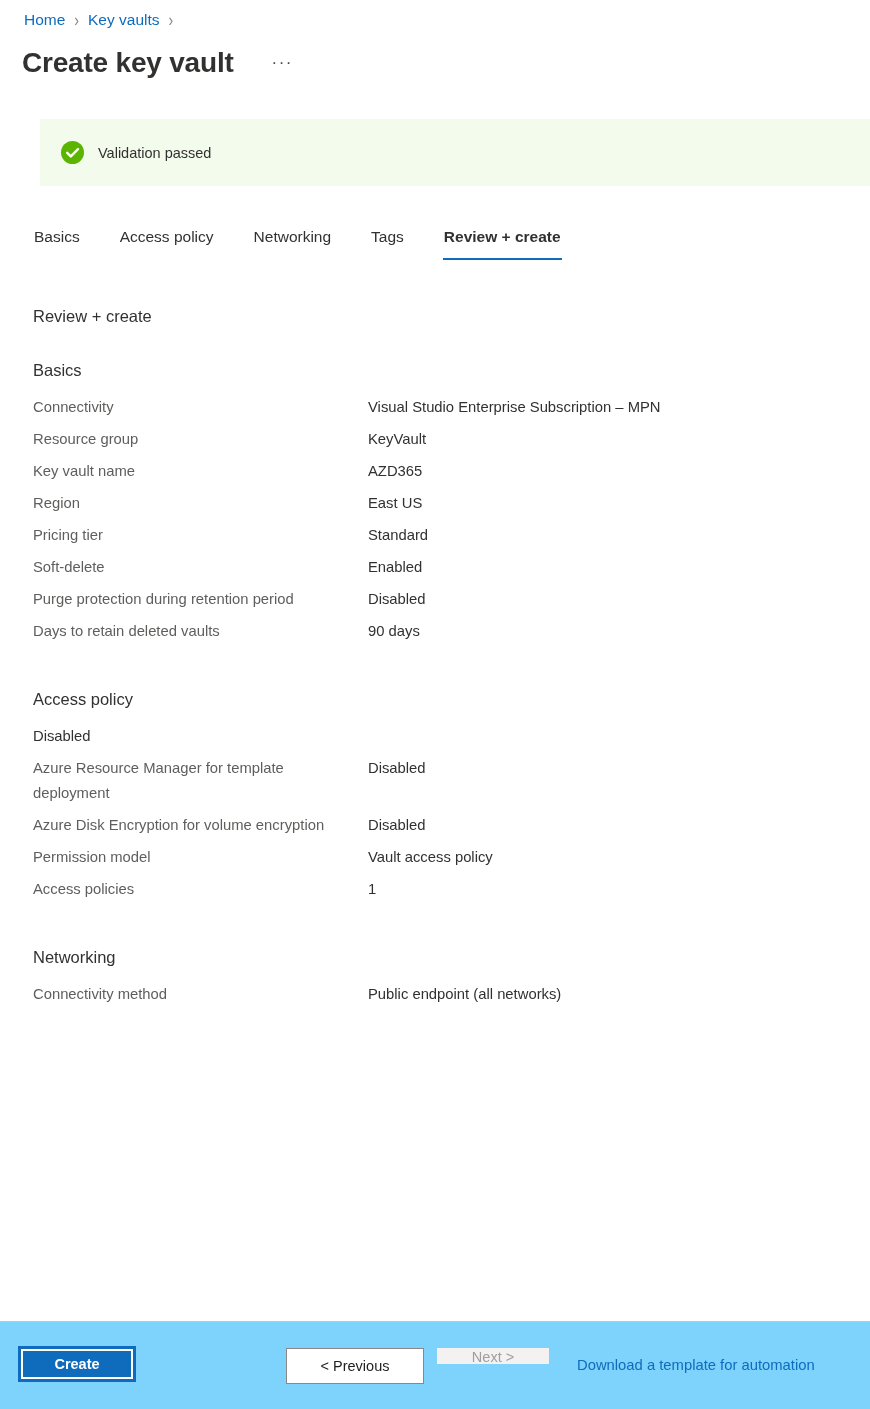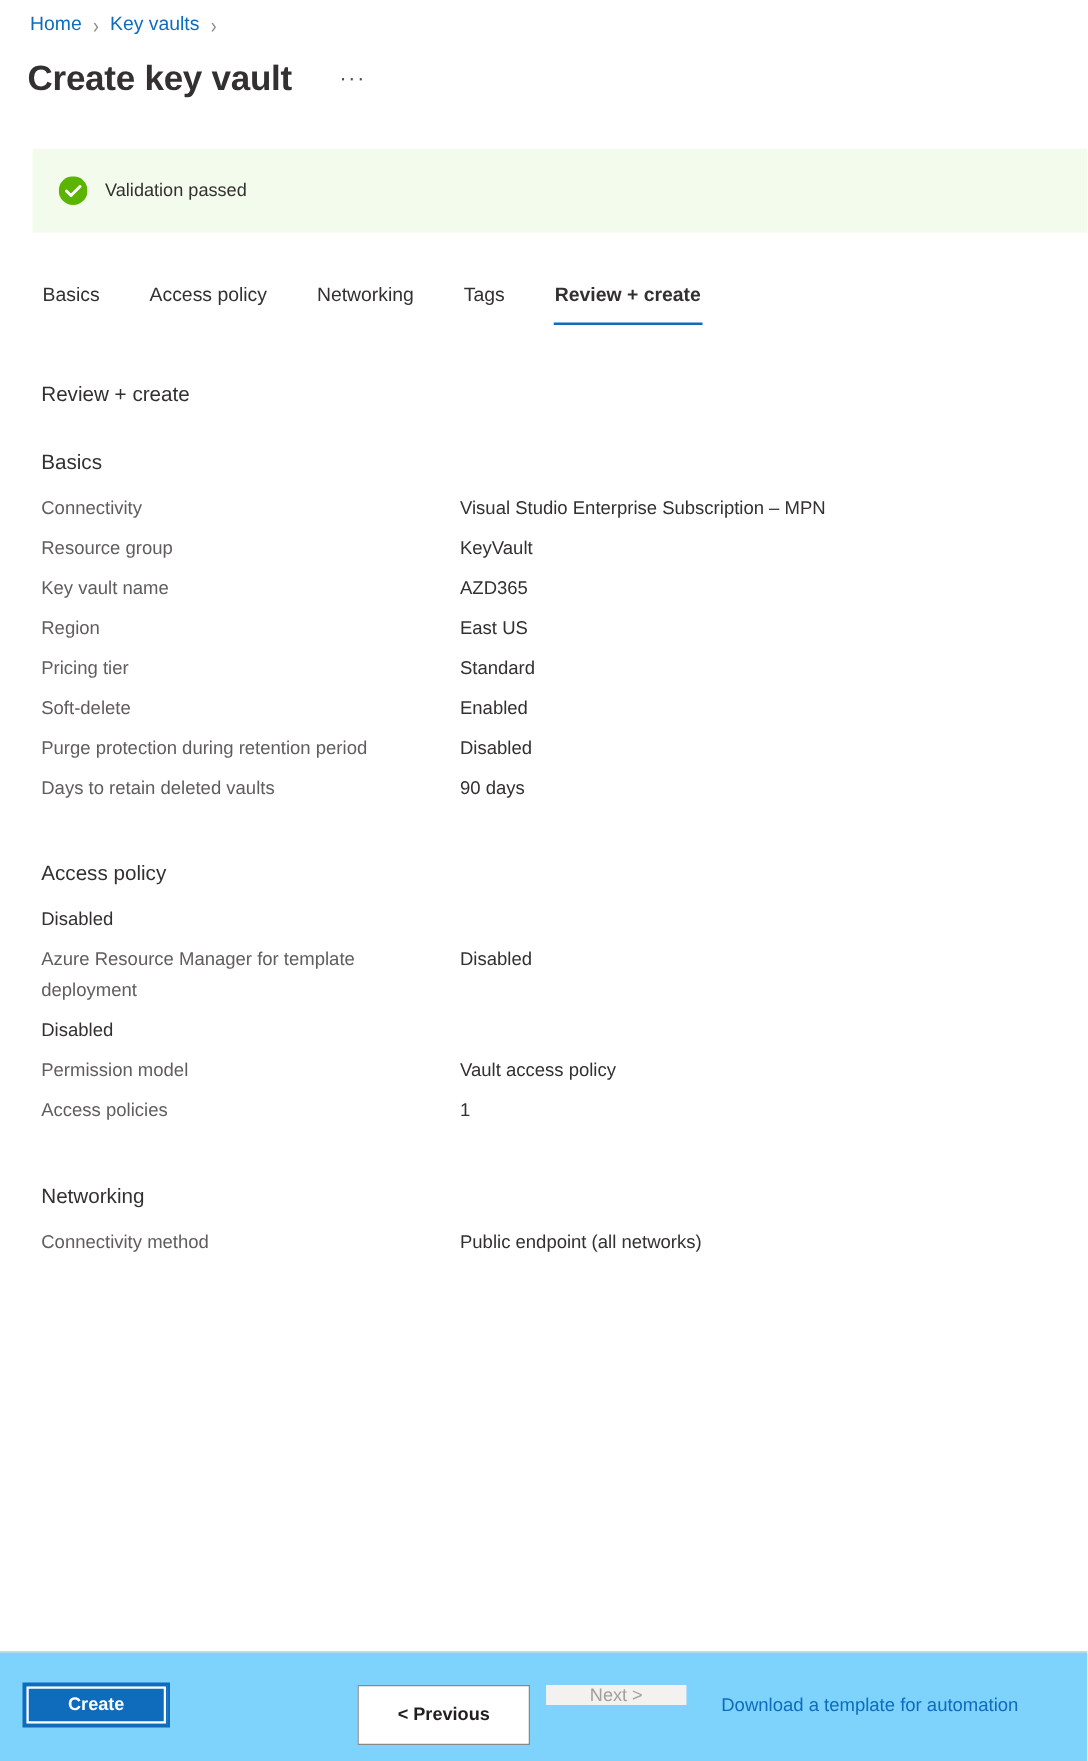--- a/index.html
+++ b/index.html
@@ -64,21 +64,21 @@
     line-height: 20px;
     position: relative;
     top: -4px;
     cursor: pointer;
     padding: 2px 4px;
   }
 
   
   .banner {
     position: absolute;
-    left: 26px;
+    left: 40px;
     top: 119px;
     right: 0;
     height: 67px;
     background: #f3fbec;
     display: flex;
     align-items: center;
     text-align: center;
   }
   .banner-icon {
     width: 23px;
@@ -198,26 +198,26 @@
     font-family: "Liberation Sans", sans-serif;
     cursor: pointer;
     padding: 0;
     box-sizing: border-box;
   }
   .btn-prev {
     position: absolute;
     left: 286px;
     top: 26px;
     width: 138px;
-    height: 48px;
+    height: 36px;
     background: #ffffff;
     border: 1px solid #8a8886;
     color: #201f1e;
     font-size: 14.5px;
-    font-weight: 700;
+    font-weight: 400;
     font-family: "Liberation Sans", sans-serif;
     cursor: pointer;
     padding: 0;
     box-sizing: border-box;
   }
   .btn-next {
     position: absolute;
     left: 437px;
     top: 26px;
     width: 112px;
@@ -320,20 +320,21 @@
   <div class="group">
     <div class="group-title">Access policy</div>
     <div class="kv-row">
       <div class="kv-value">Disabled</div>
     </div>
     <div class="kv-row">
       <div class="kv-label">Azure Resource Manager for template deployment</div>
       <div class="kv-value">Disabled</div>
     </div>
     <div class="kv-row">
+      <div class="kv-label">Azure Disk Encryption for volume encryption</div>
       <div class="kv-value">Disabled</div>
     </div>
     <div class="kv-row">
       <div class="kv-label">Permission model</div>
       <div class="kv-value">Vault access policy</div>
     </div>
     <div class="kv-row">
       <div class="kv-label">Access policies</div>
       <div class="kv-value">1</div>
     </div>

